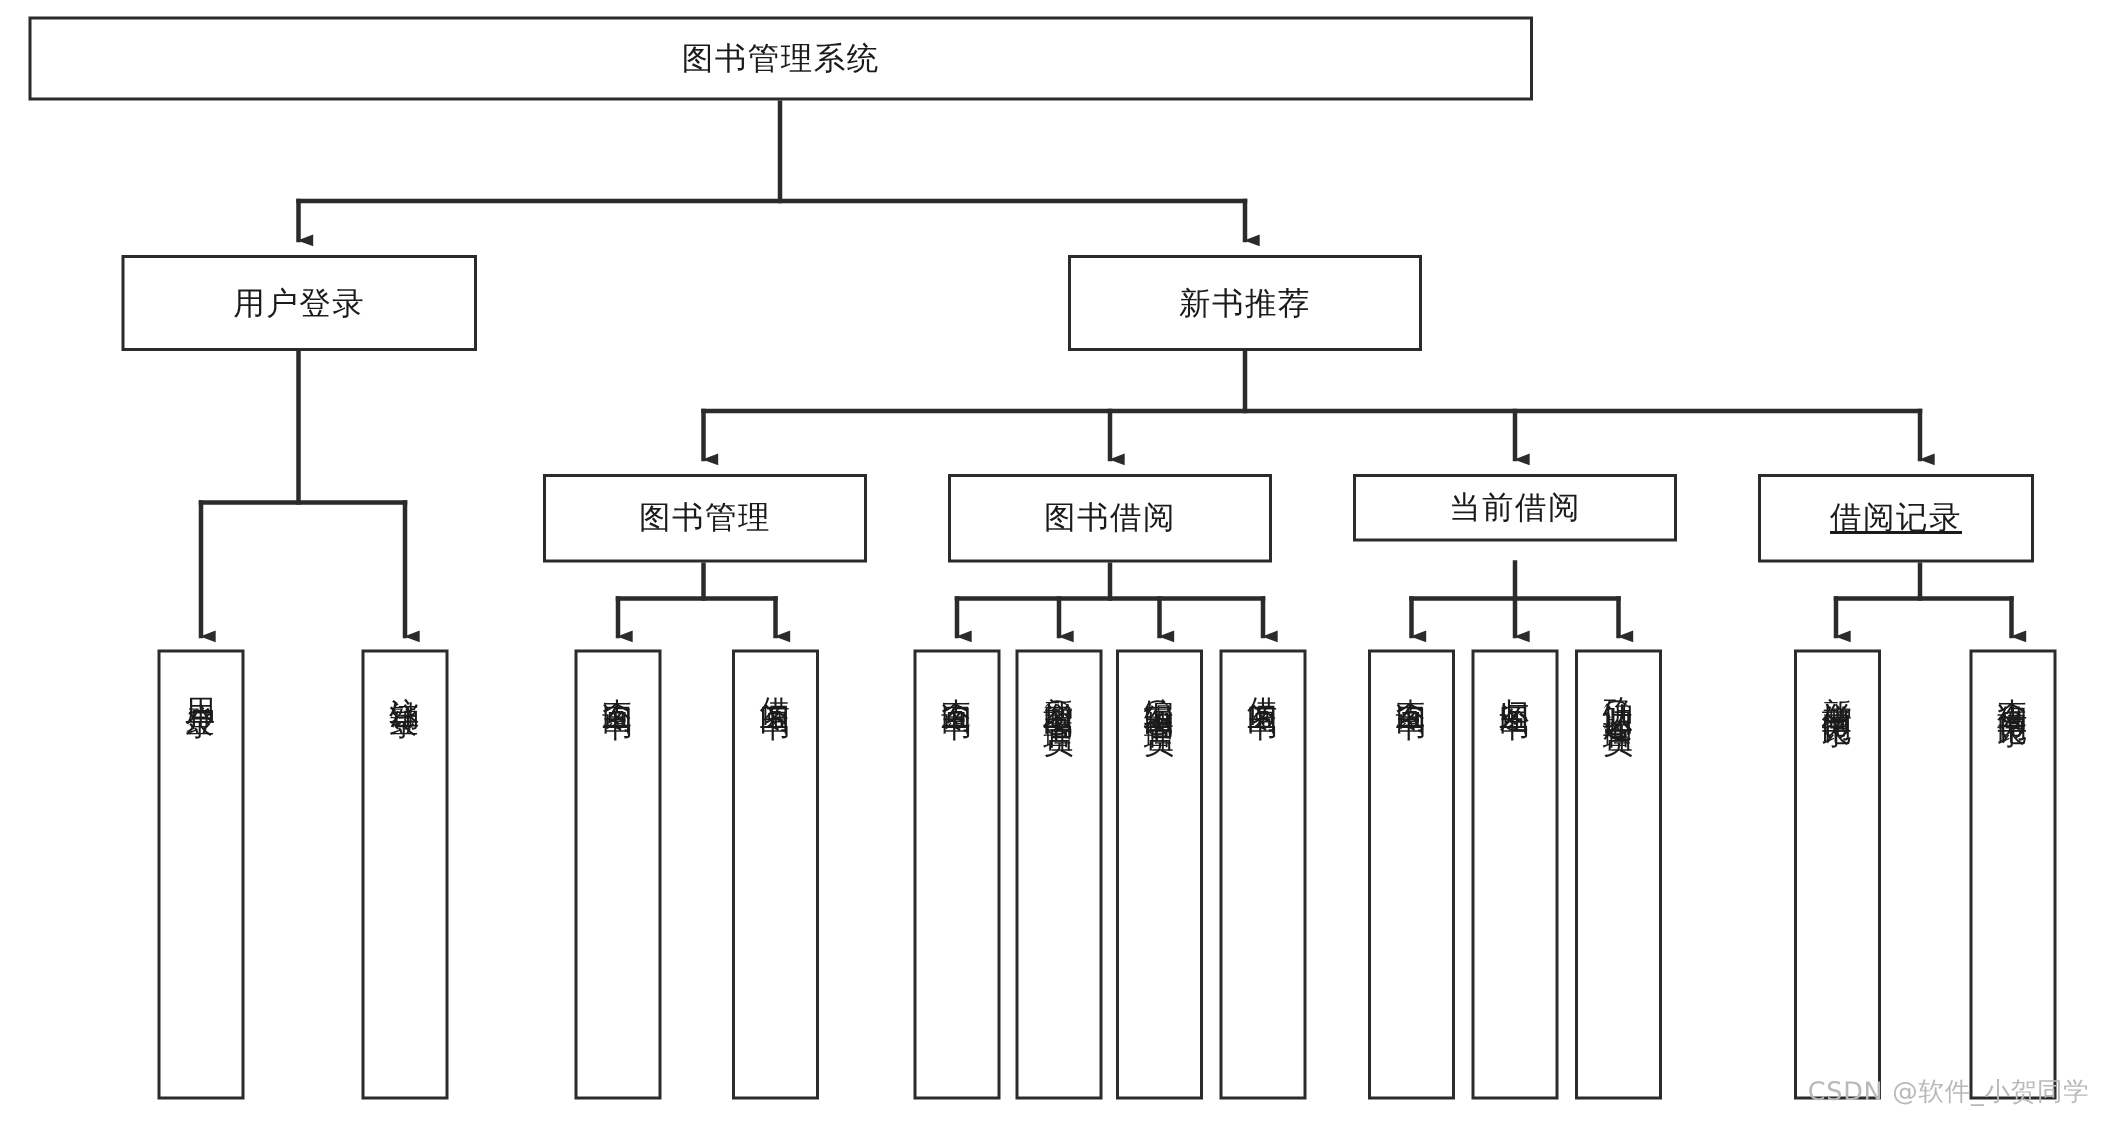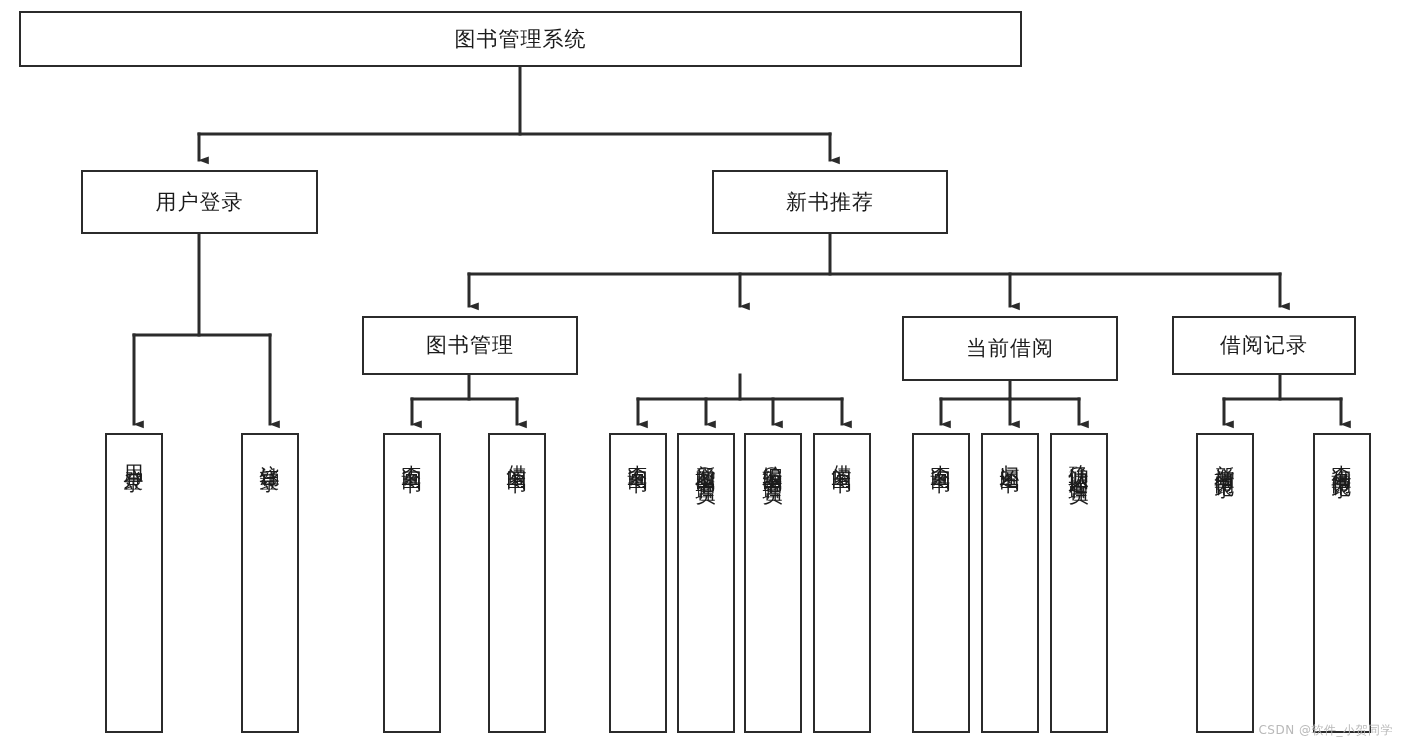--- a/index.html
+++ b/index.html
@@ -54,21 +54,21 @@
     text-orientation: upright;
     font-size: 20px;
     letter-spacing: 3px;
     line-height: 1;
     white-space: nowrap;
   }
   .watermark {
     position: absolute;
     right: 12px;
     bottom: 8px;
-    font-size: 12px;
+    font-size: 17px;
     color: #b9b9b9;
     letter-spacing: 0.5px;
     z-index: 5;
     white-space: nowrap;
     font-family: "DejaVu Sans", "Liberation Sans", sans-serif;
   }
 </style>
 </head>
 <body>
 
@@ -133,26 +133,29 @@
   </div>
 
   <div class="node" style="left:712px; top:170px; width:236px; height:64px;">
     <span class="node-label">新书推荐</span>
   </div>
 
   <div class="node" style="left:362px; top:316px; width:216px; height:59px;">
     <span class="node-label">图书管理</span>
   </div>
 
-
-  <div class="node" style="left:902px; top:316px; width:216px; height:65px;">
+  <div class="node" style="left:632px; top:316px; width:216px; height:59px;">
+    <span class="node-label">图书借阅</span>
+  </div>
+
+  <div class="node" style="left:902px; top:316px; width:216px; height:45px;">
     <span class="node-label">当前借阅</span>
   </div>
 
-  <div class="node" style="left:1172px; top:316px; width:184px; height:59px;">
+  <div class="node" style="left:1172px; top:316px; width:184px; height:59px;text-decoration:underline;">
     <span class="node-label">借阅记录</span>
   </div>
 
   <div class="node vertical" style="left:105px; top:433px; width:58px; height:300px;">
     <span class="node-label">用户登录</span>
   </div>
 
   <div class="node vertical" style="left:241px; top:433px; width:58px; height:300px;">
     <span class="node-label">注销登录</span>
   </div>

